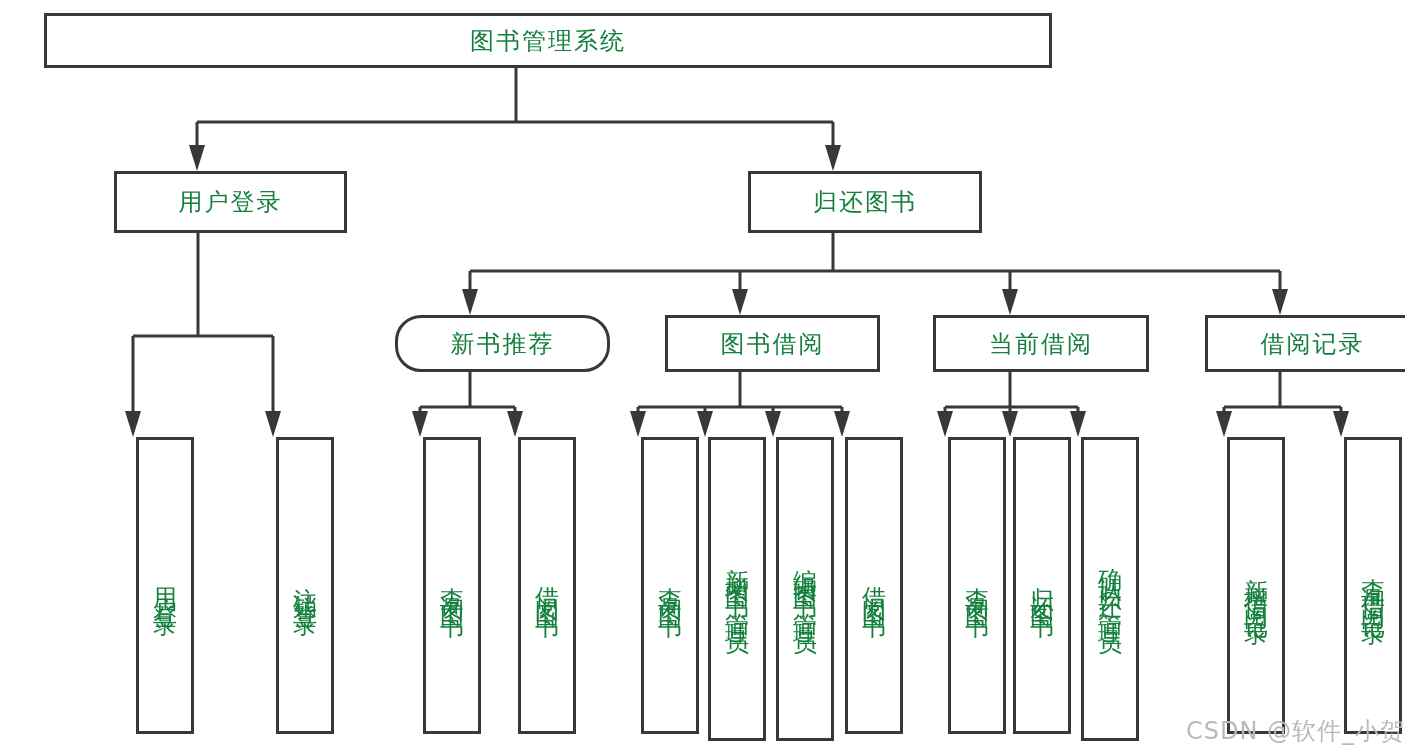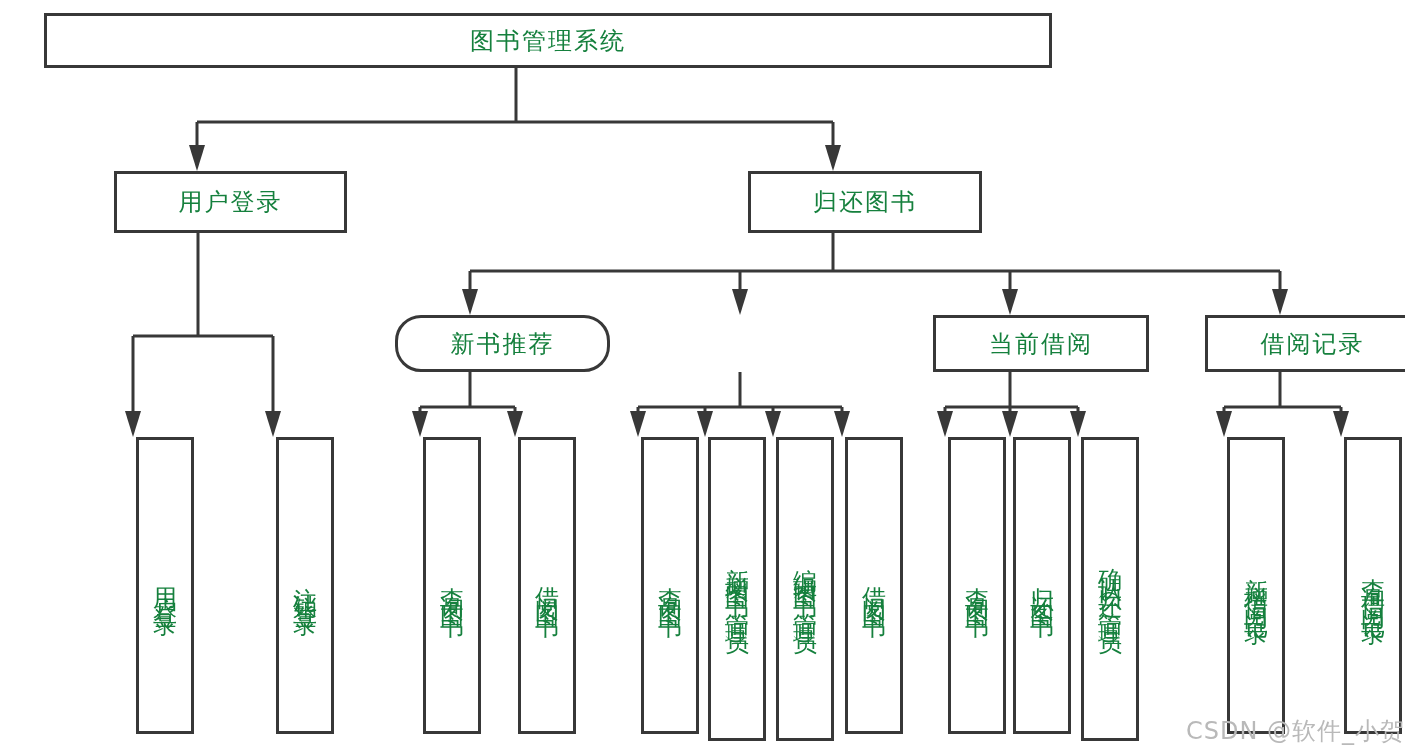--- a/index.html
+++ b/index.html
@@ -135,20 +135,23 @@
   <div class="box b-login">
     <span>用户登录</span>
   </div>
   <div class="box b-mgmt">
     <span>归还图书</span>
   </div>
 
   <div class="box b-new">
     <span>新书推荐</span>
   </div>
+  <div class="box b-borrow">
+    <span>图书借阅</span>
+  </div>
   <div class="box b-cur">
     <span>当前借阅</span>
   </div>
   <div class="box b-rec">
     <span>借阅记录</span>
   </div>
 
   <div class="box leaf l-1a">
     <span class="vtext">用户登录</span>
   </div>

